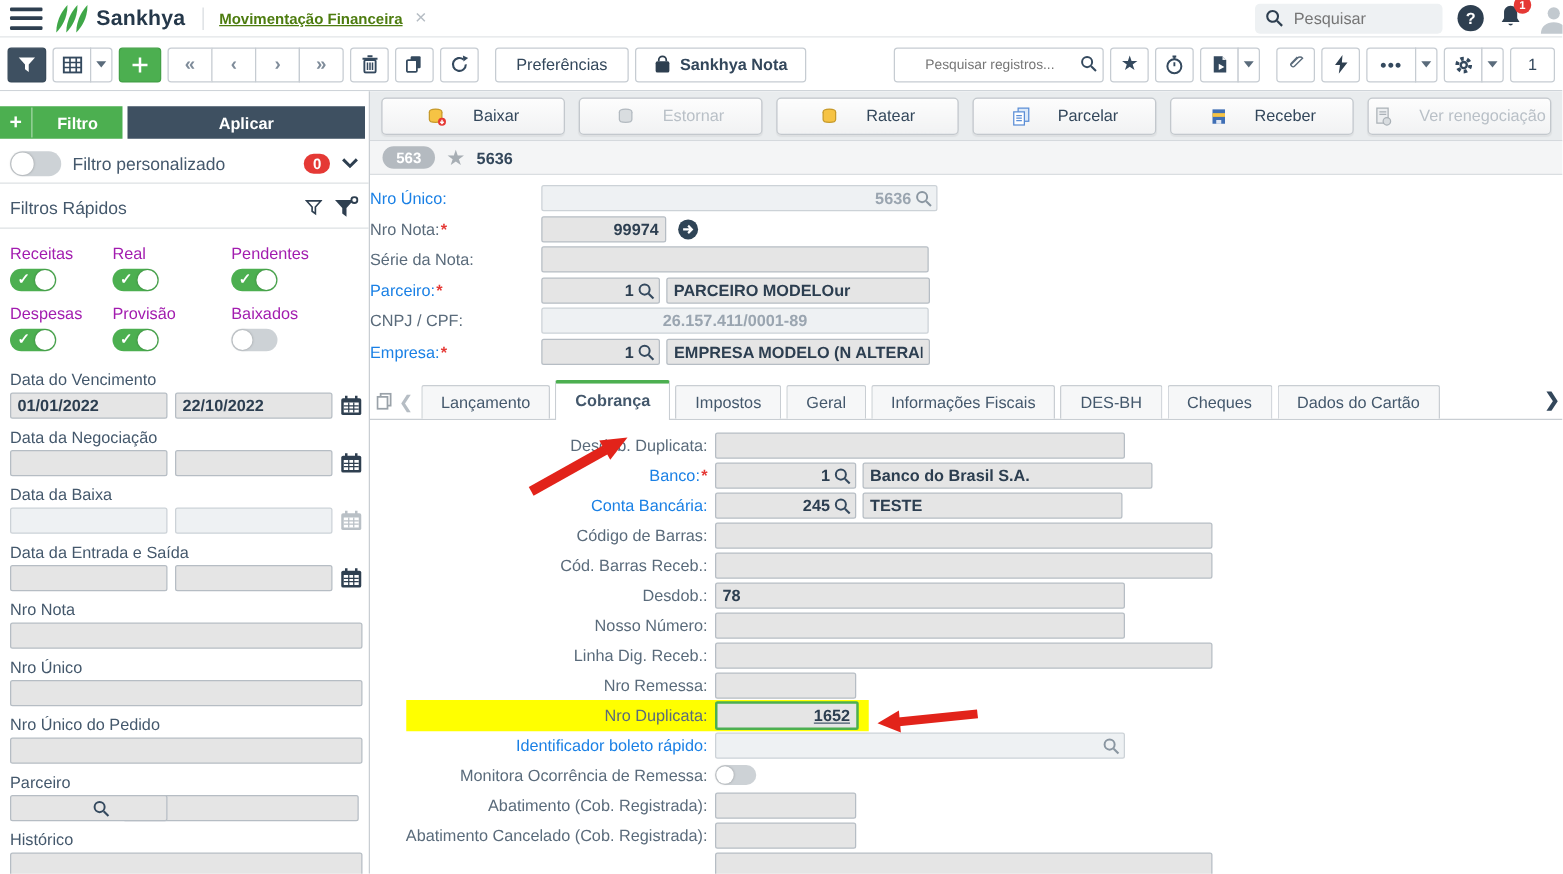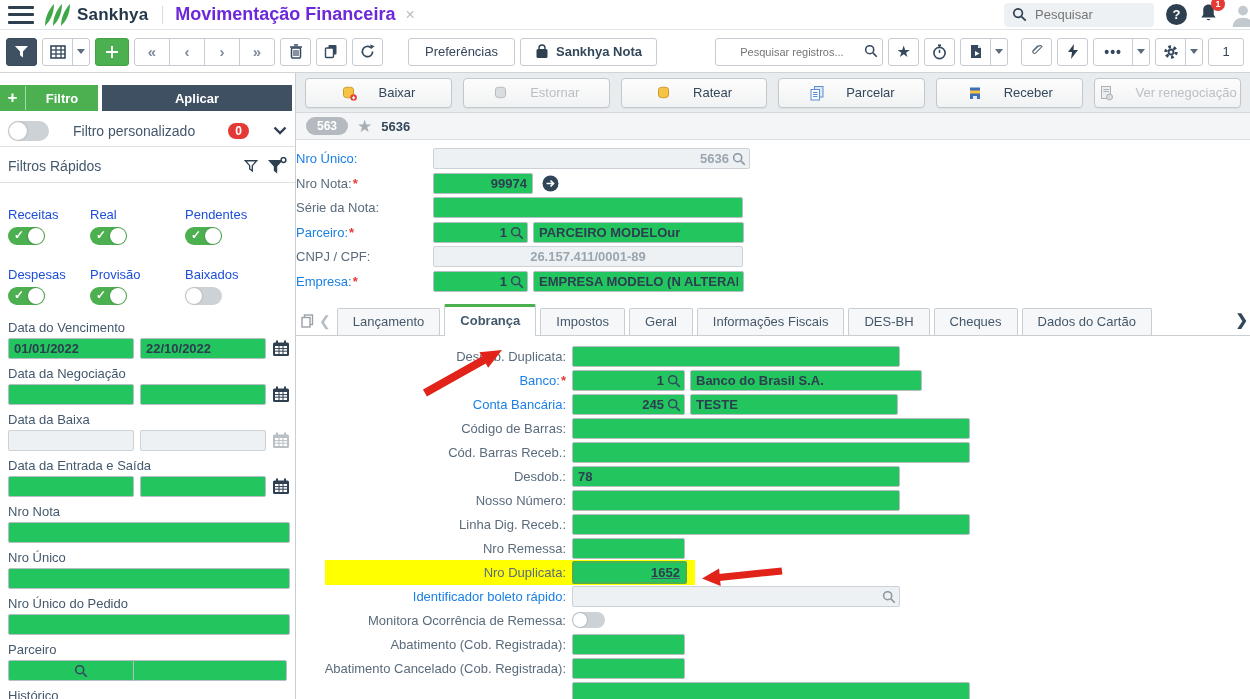--- a/index.html
+++ b/index.html
@@ -13,21 +13,21 @@
 
   
   .topbar { position:absolute; left:0; top:0; width:1250px; height:30px;
     display:flex; align-items:center; border-bottom:1px solid #e2e5e8; background:#fff; padding:0 8px; }
   .hamburger { width:26px; height:18px; display:flex; flex-direction:column; justify-content:space-between; cursor:pointer; margin-right:10px;}
   .hamburger span { height:3px; background:#2e3f50; border-radius:1px; }
   .brand { display:flex; align-items:center; gap:6px; margin-right:14px; }
   .brand-name { font-size:17px; font-weight:bold; color:#233count2; color:#25384a; letter-spacing:.2px; }
   .top-sep { width:1px; height:18px; background:#d8dcdf; margin:0 12px 0 0; }
   .module-tab { display:flex; align-items:center; gap:10px; }
-  .module-title { font-size:18px; font-weight:bold; color:#6d28d9; }
+  .module-title { font-size:12px; font-weight:bold; color:#4d7c0f;text-decoration:underline; }
   .tab-close { color:#b6bdc4; font-size:16px; cursor:pointer; line-height:1; }
   .topbar-right { margin-left:auto; display:flex; align-items:center; gap:12px; }
   .global-search { display:flex; align-items:center; gap:8px; background:#eef1f3; border-radius:4px; height:24px; width:150px; padding:0 8px; }
   .global-search input { border:none; background:transparent; outline:none; width:100px; font-size:13px; color:#5a6b7b; font-family:inherit; }
   .help-btn { width:21px; height:21px; border-radius:50%; background:#2e3f50; color:#fff; font-weight:bold; font-size:13px; display:flex; align-items:center; justify-content:center; cursor:pointer; }
   .bell-wrap { position:relative; cursor:pointer; }
   .badge { position:absolute; top:-6px; right:-7px; background:#e53935; color:#fff; font-size:9px; font-weight:bold;
     min-width:14px; height:14px; border-radius:8px; display:flex; align-items:center; justify-content:center; padding:0 3px; }
   .avatar { margin-right:-14px; }
 
@@ -70,21 +70,21 @@
   .count-pill { background:#b4bac0; color:#fff; font-weight:bold; font-size:12px; border-radius:9px; padding:2px 11px; }
   .rec-star { color:#a7aeb4; font-size:17px; line-height:1; cursor:pointer; }
   .rec-id { font-weight:bold; color:#33475b; font-size:13px; }
 
   
   .form-area { padding-top:8px; }
   .frow { display:flex; align-items:center; margin-bottom:3.5px; height:21px; }
   .frow .flabel { width:137px; text-align:left; padding-right:6px; color:#5a6b7b; font-size:13px; white-space:nowrap; flex:none; }
   .flabel.link { color:#1a80e5; cursor:pointer; }
   .req { color:#e53935; font-weight:bold; margin-left:1px; }
-  .inp { height:21px; border:1px solid #b6bdc4; border-radius:2px; background:#22c55e; padding:0 5px;
+  .inp { height:21px; border:1px solid #b6bdc4; border-radius:2px; background:#e5e5e5; padding:0 5px;
     font-family:inherit; font-size:13px; font-weight:bold; color:#2c3e50; outline:none; }
   .inp.ro { background:#eef1f3; border-color:#ccd2d7; color:#9aa5b0;text-align:center; }
   .inp.num { text-align:right; }
   .lk { position:relative; display:inline-flex; }
   .lk .inp { padding-right:20px; width:100%; }
   .lk .ico { position:absolute; right:4px; top:4px; }
   .gap6 { width:5px; flex:none; }
 
   
   .tabbar { display:flex; align-items:flex-end; height:32px; margin-top:12px; border-bottom:1px solid #c9ced3; padding-left:3px; position:relative; }
@@ -113,27 +113,27 @@
   .tg.big::after { width:18px; height:18px; }
   .tg.small { width:33px; height:16px; }
   .tg.small::after { width:14px; height:14px; }
 
   
   .side-buttons { display:flex; margin-top:12px; height:26px; gap:4px; }
   .btn-filtro { width:98px; background:#4caf50; color:#fff; font-weight:bold; display:flex; align-items:center; cursor:pointer; }
   .btn-filtro .plus { width:26px; text-align:center; font-size:17px; border-right:1px solid rgba(255,255,255,.5); line-height:24px; }
   .btn-filtro .lbl { flex:1; text-align:center; font-size:13px; }
   .btn-aplicar { flex:1; background:#3e5061; color:#fff; font-weight:bold; font-size:13px; display:flex; align-items:center; justify-content:center; cursor:pointer; margin-right:3px; }
-  .custom-filter { display:flex; align-items:center; gap:24px; height:32px; padding:0 8px; border-bottom:1px solid #dde1e4; margin-top:4px; }
+  .custom-filter { display:flex; align-items:center; gap:9px; height:32px; padding:0 8px; border-bottom:1px solid #dde1e4; margin-top:4px; }
   .custom-filter .cf-label { font-size:14px; color:#44586c; flex:1; }
   .badge-count { background:#e53935; color:#fff; font-weight:bold; font-size:12px; border-radius:9px; padding:1px 7px; }
   .quick-header { display:flex; align-items:center; height:34px; padding:0 8px; border-bottom:1px solid #dde1e4; margin-top:2px; }
   .quick-header .qh-title { font-size:14px; color:#44586c; flex:1; }
   .toggle-grid { display:grid; grid-template-columns:82px 95px auto; gap:2px 0; padding:8px 0 4px 8px; }
-  .tg-label { font-size:13px; color:#1d4ed8; margin-top:16px; }
+  .tg-label { font-size:13px; color:#a21caf; margin-top:4px; }
   .tg-cell { margin:3px 0 4px; }
   .side-field { padding:0 8px; }
   .sf-label { font-size:13px; color:#44586c; margin:7px 0 3px; }
   .date-row { display:flex; align-items:center; gap:6px; }
   .date-row .inp { width:126px; }
   .side-field .inp.wide { width:282px; display:block; }
   .cal { flex:none; cursor:pointer; }
 
   
   .annot { position:absolute; z-index:9; pointer-events:none; }
@@ -249,21 +249,21 @@
     </span>
   </div>
   <div class="tbtn">
     <span class="ico">
       <svg width="15" height="15" viewBox="0 0 16 16">
           <path d="M13.5 8a5.5 5.5 0 1 1-2-4.2" fill="none" stroke="#34495e" stroke-width="1.8"></path>
           <polygon points="11,0.5 15.5,2.5 11.5,5.5" fill="#34495e"></polygon>
         </svg>
     </span>
   </div>
-  <div class="tbtn" style="margin-left:20px;padding:2px 16px">
+  <div class="tbtn" style="margin-left:8px;padding:2px 16px">
     <span class="tbtn-label">Preferências</span>
   </div>
   <div class="tbtn" style="padding:0 14px;gap:7px">
     <span class="ico">
       <svg width="14" height="15" viewBox="0 0 14 15">
           <path d="M4 5V4a3 3 0 0 1 6 0v1" fill="none" stroke="#2e3f50" stroke-width="1.4"></path>
           <rect x="1.5" y="5" width="11" height="9" rx="1.5" fill="#2e3f50"></rect>
         </svg>
     </span>
     <span class="tbtn-label" style="font-weight:bold">Sankhya Nota</span>

